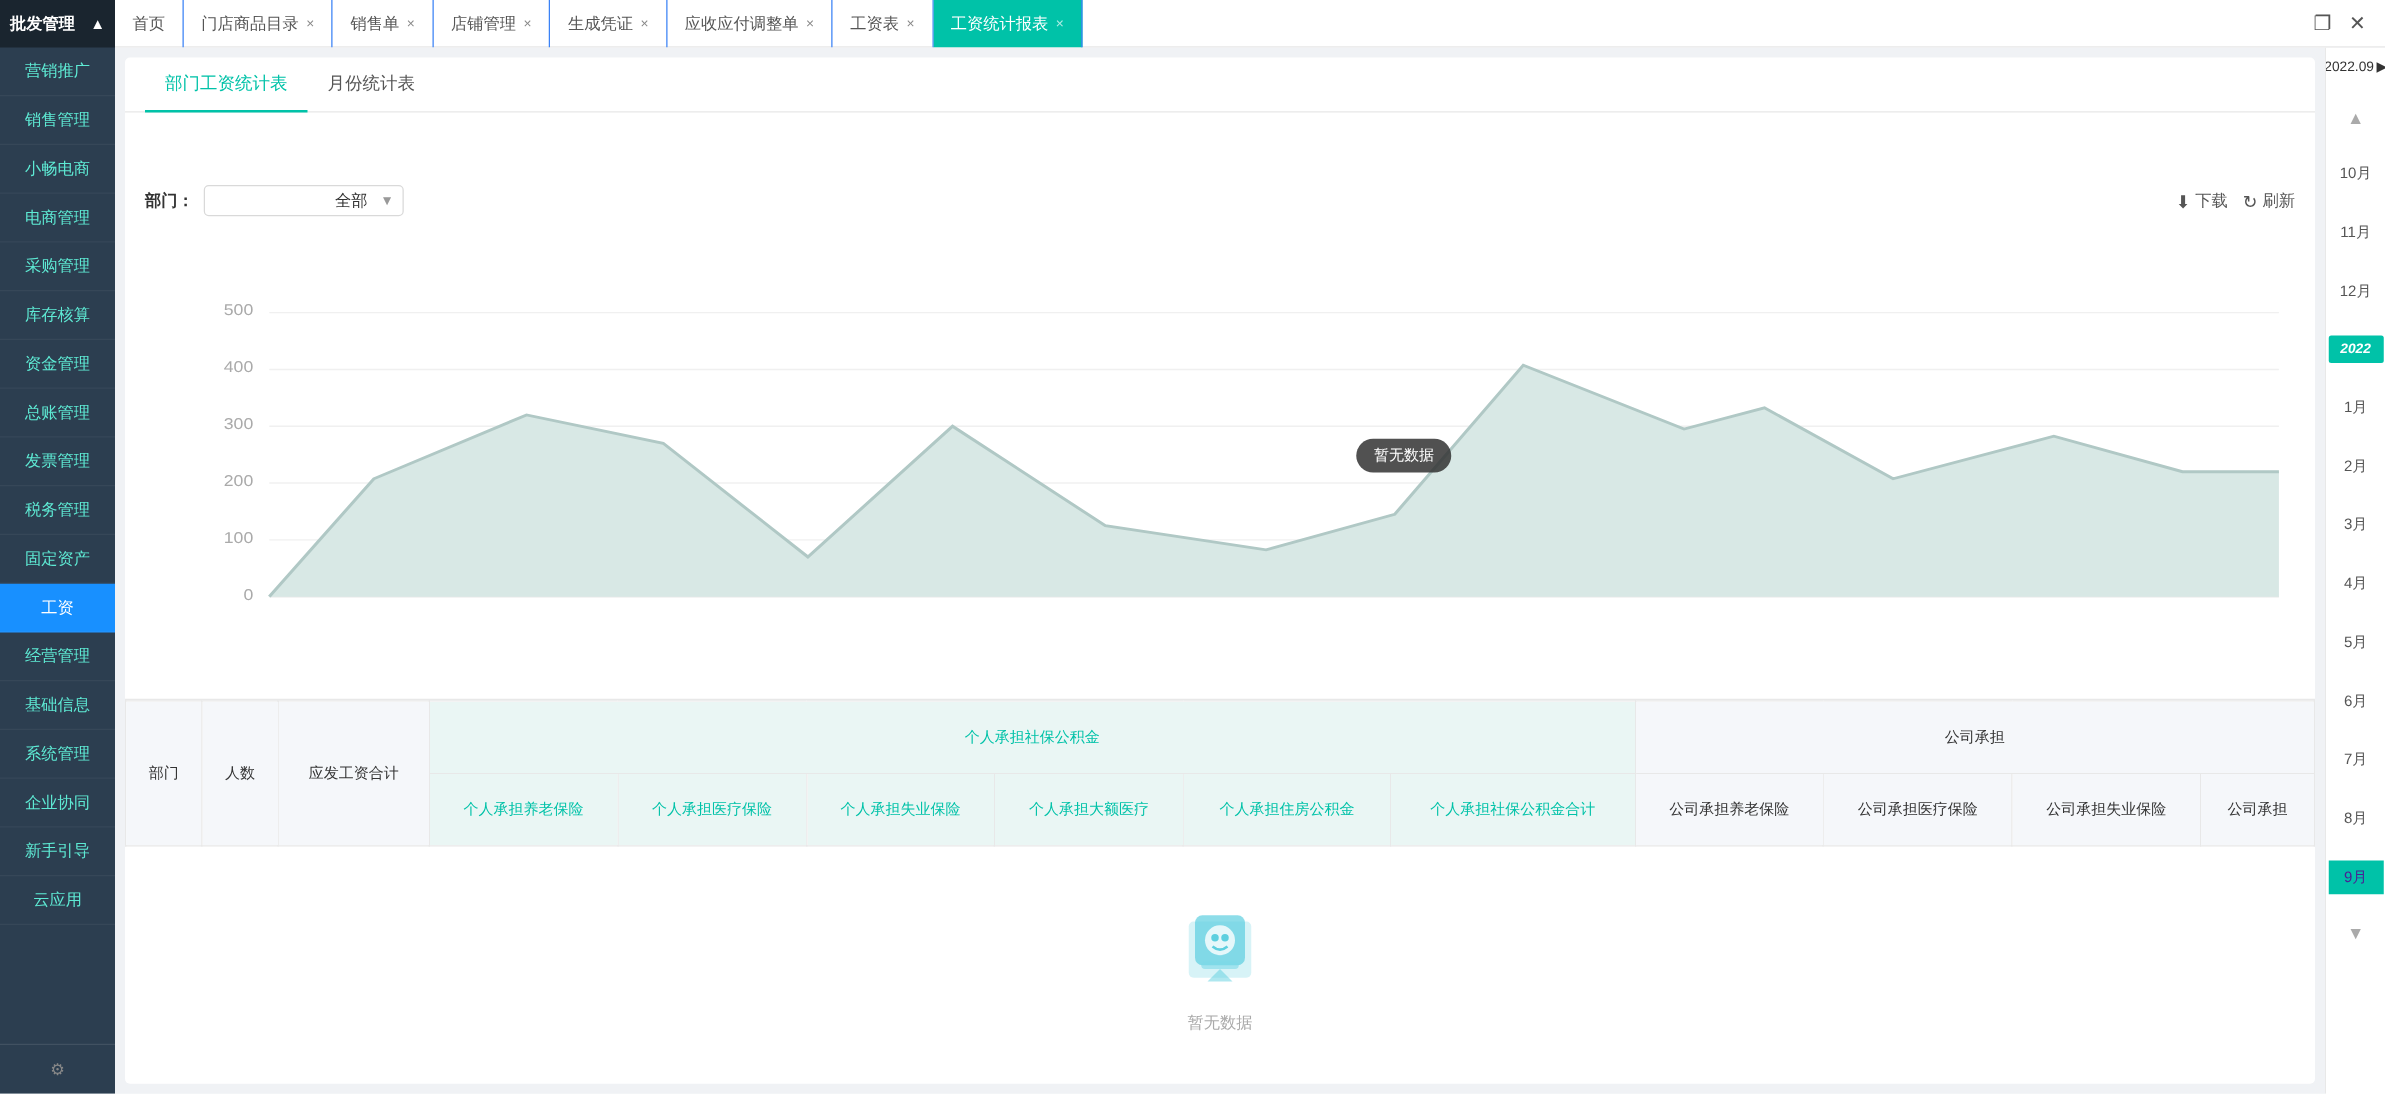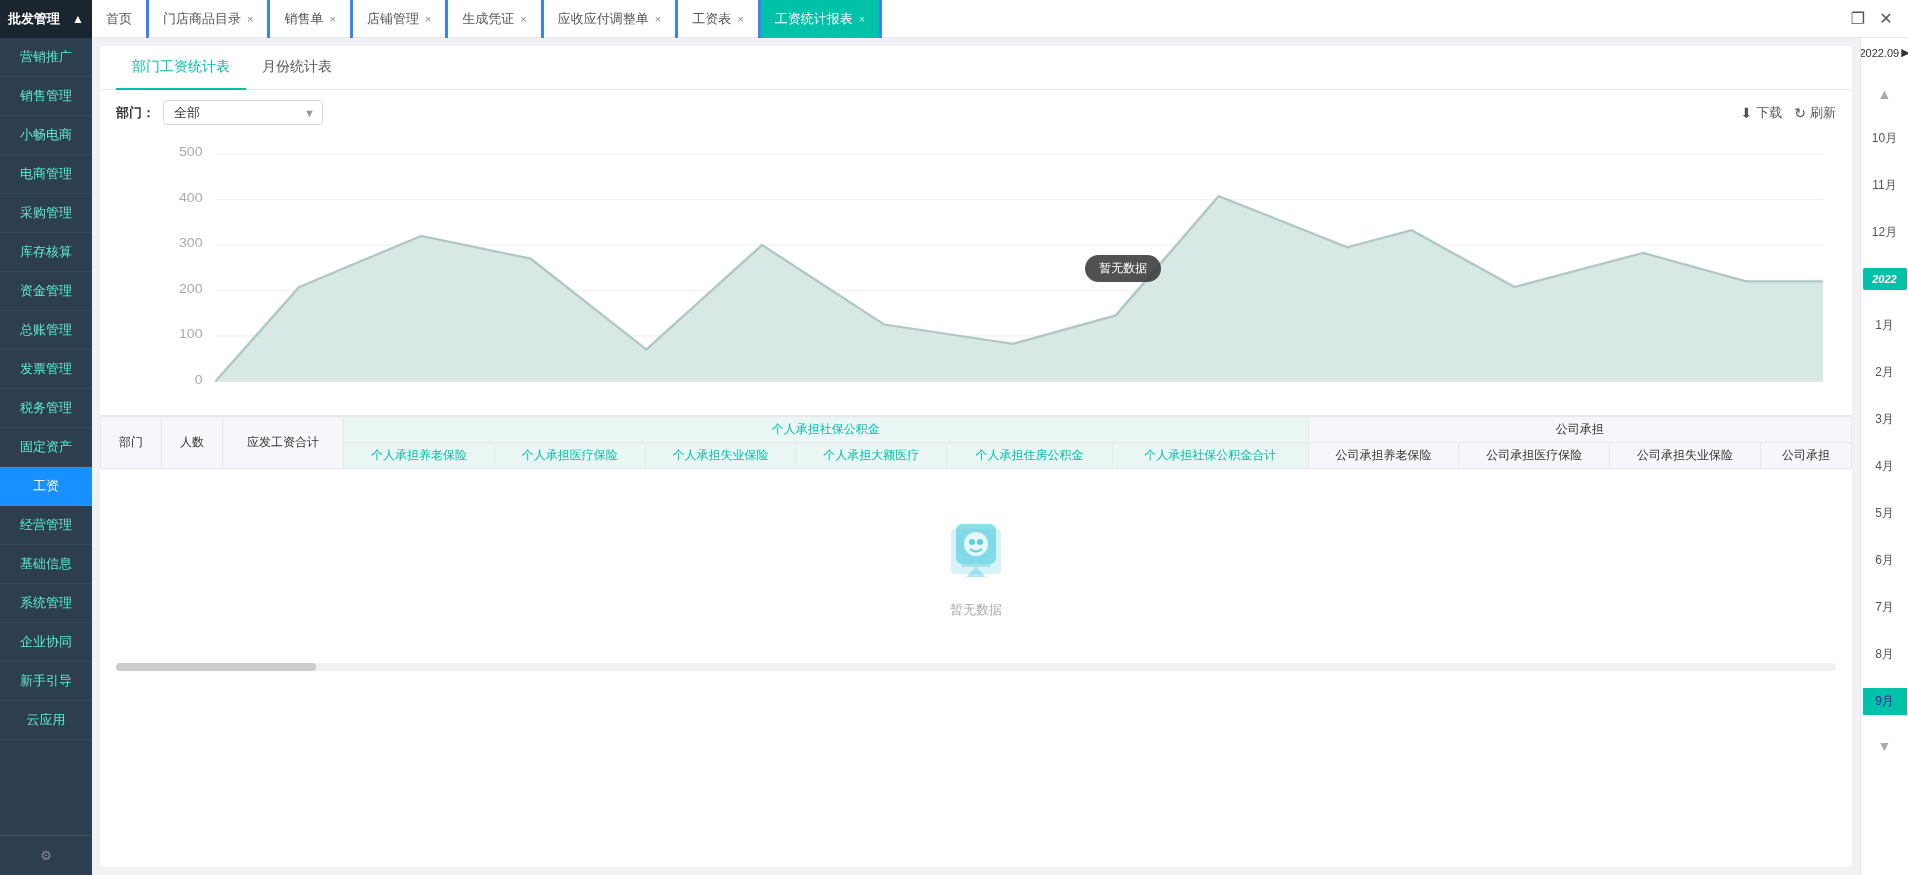--- a/index.html
+++ b/index.html
@@ -62,21 +62,21 @@
       flex-shrink: 0;
     }
     .tab-item {
       display: flex;
       align-items: center;
       padding: 0 14px;
       height: 38px;
       font-size: 13px;
       color: #555;
       cursor: pointer;
-      border-right: 3px solid #3b82f6;
+      border-right: 1px solid #3b82f6;
       white-space: nowrap;
       position: relative;
     }
     .tab-item.active { background: #00c2a8; color: #fff; }
     .tab-item .tab-close {
       margin-left: 6px;
       font-size: 11px;
       color: inherit;
       opacity: 0.7;
     }
@@ -107,20 +107,21 @@
 
     
     .page-content {
       flex: 1;
       background: #fff;
       display: flex;
       flex-direction: column;
       overflow: hidden;
       margin: 8px;
       border-radius: 4px;
+      gap: 48px;
     }
 
     
     .inner-tabs {
       display: flex;
       align-items: center;
       border-bottom: 1px solid #e8e8e8;
       padding: 0 16px;
       height: 44px;
       flex-shrink: 0;
@@ -161,20 +162,21 @@
     .select-box {
       border: 1px solid #d9d9d9;
       border-radius: 4px;
       padding: 4px 28px 4px 10px;
       font-size: 13px;
       color: #333;
       background: #fff;
       width: 160px;
       appearance: none;
       cursor: pointer;
+      text-align: right;
     }
     .select-arrow {
       position: absolute;
       right: 8px;
       color: #999;
       pointer-events: none;
       font-size: 11px;
     }
     .toolbar-btn {
       display: flex;
@@ -215,21 +217,21 @@
     }
     table {
       width: max-content;
       min-width: 100%;
       border-collapse: collapse;
       font-size: 12px;
     }
     thead th {
       background: #f5f7fa;
       border: 1px solid #e8e8e8;
-      padding: 4px 12px;
+      padding: 20px 12px;
       text-align: center;
       color: #333;
       font-weight: 500;
       white-space: nowrap;
       position: sticky;
       top: 0;
       z-index: 2;
     }
     thead th.group-header {
       background: #eaf6f4;

